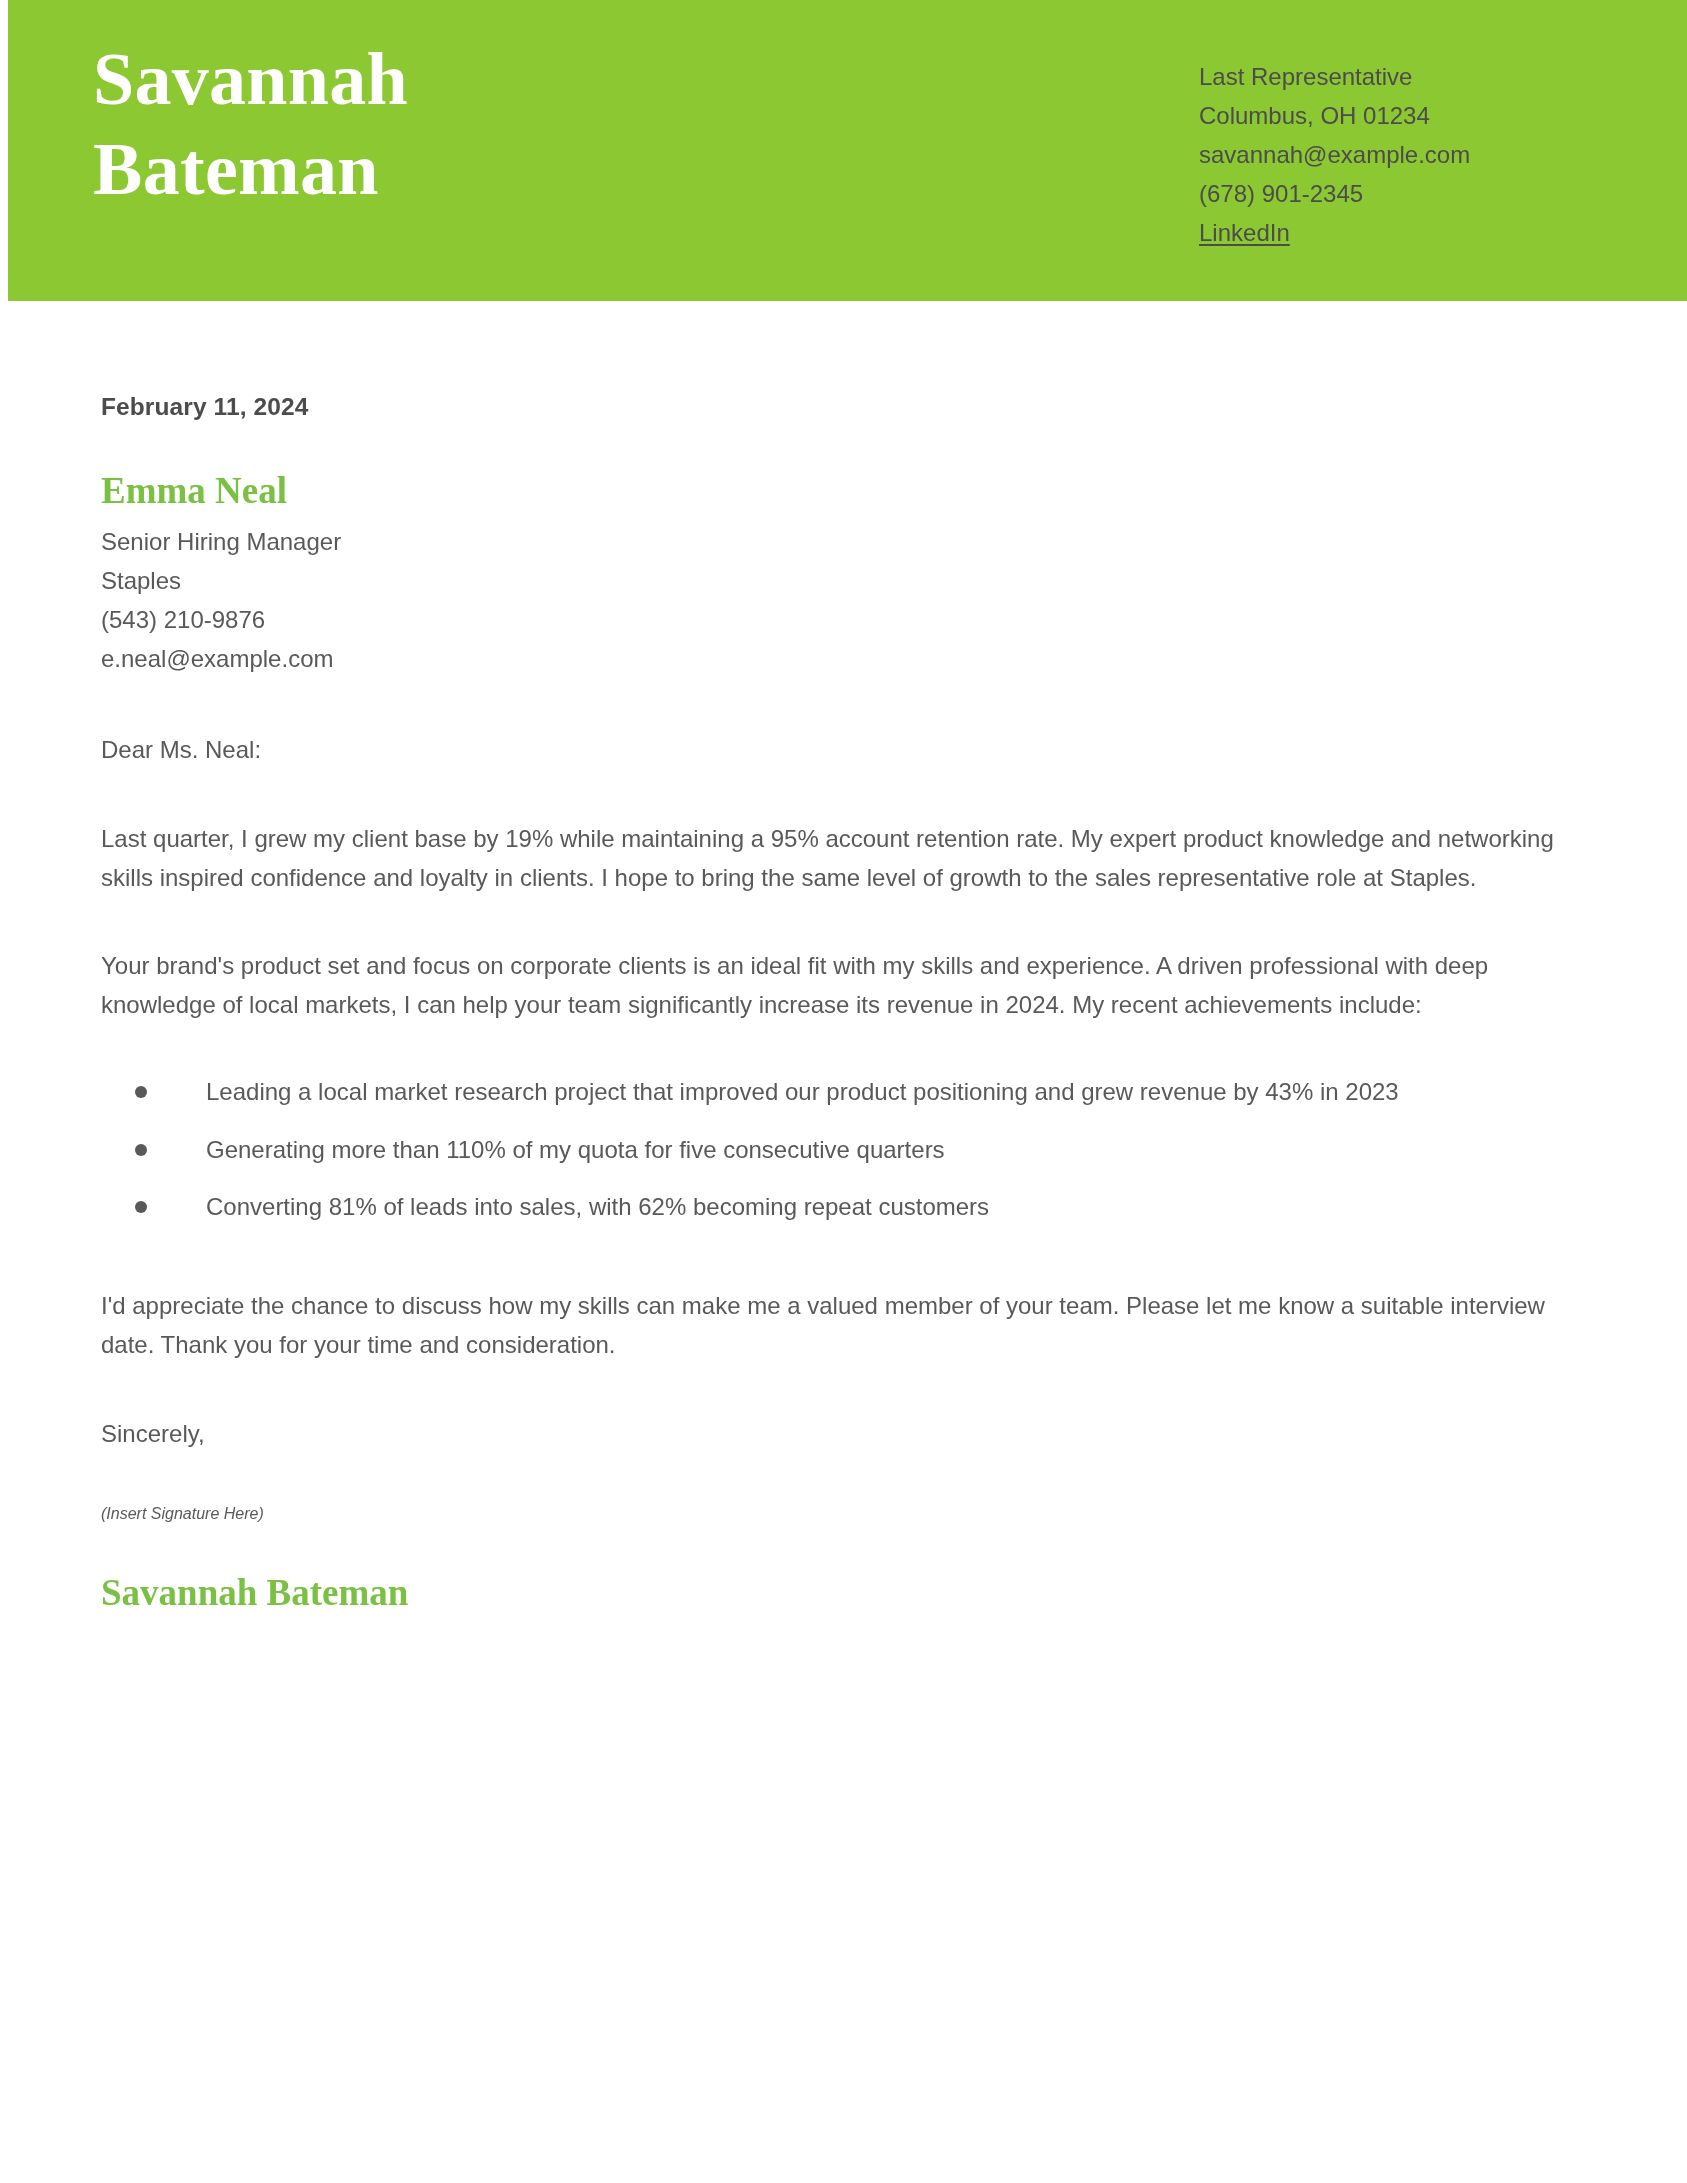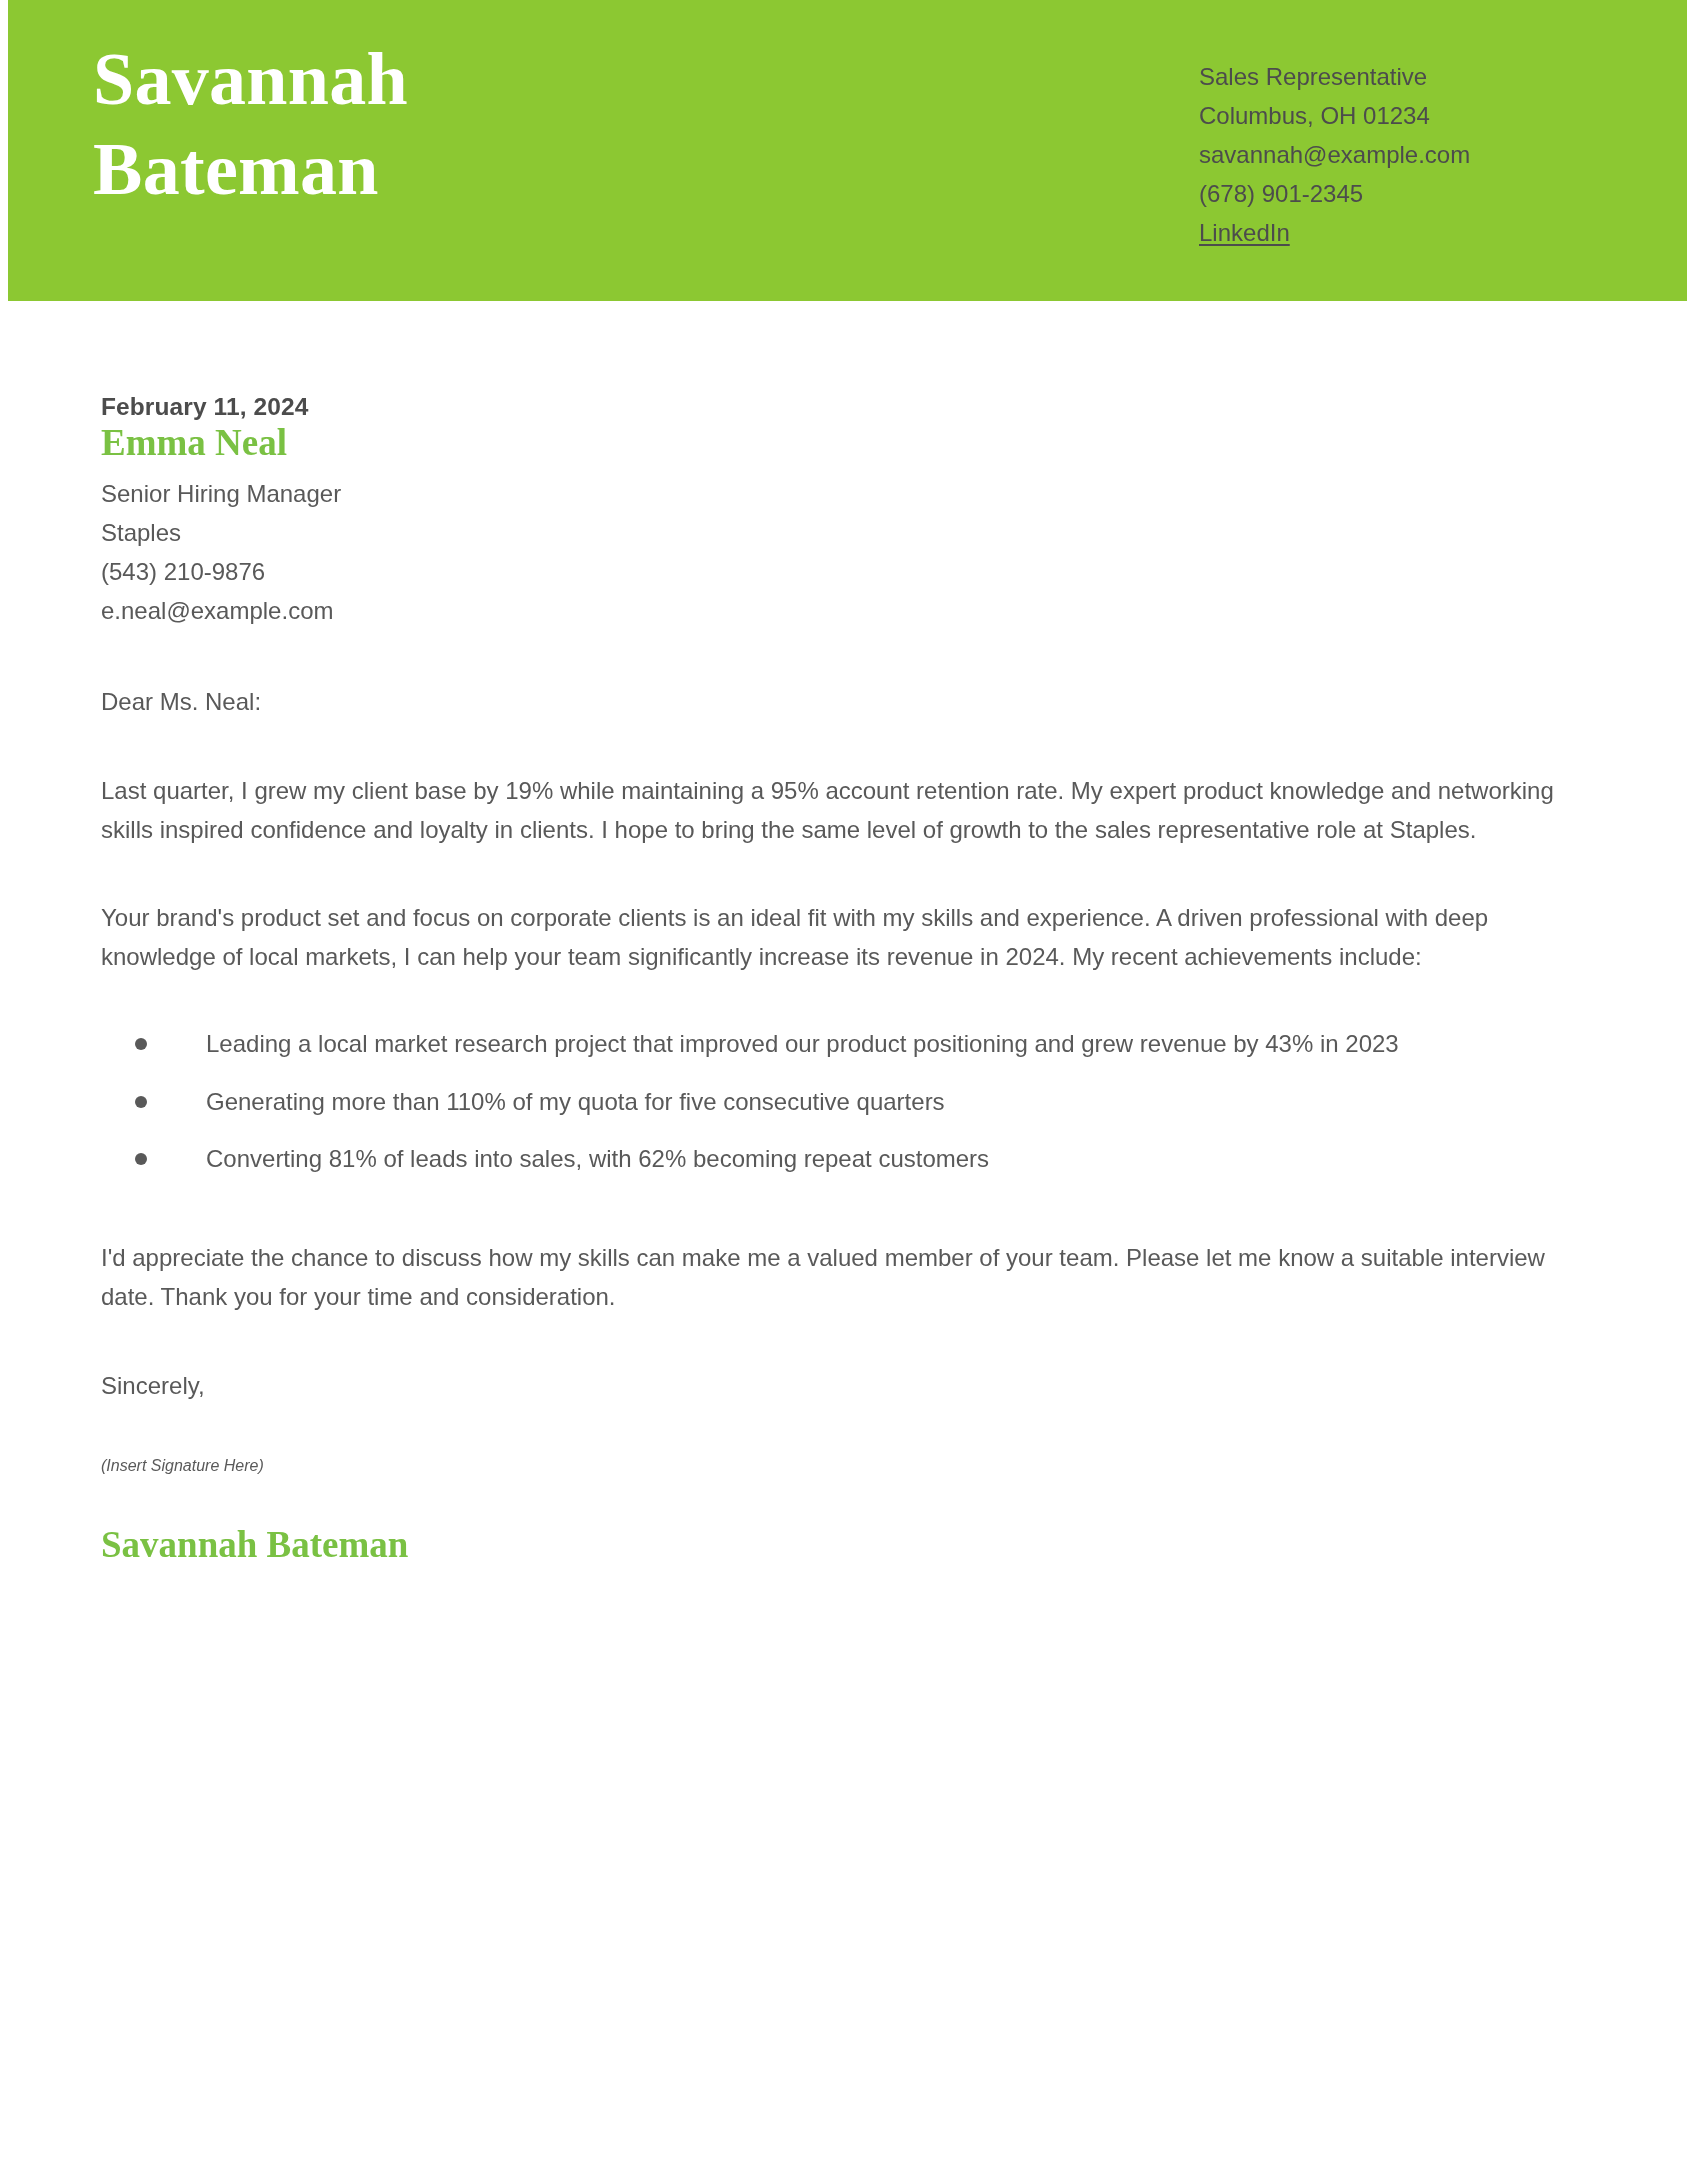--- a/index.html
+++ b/index.html
@@ -81,20 +81,21 @@
 
   .letter-date {
     margin-top: 98px;
     font-size: 24.5px;
     font-weight: bold;
     color: #4c4c4c;
     letter-spacing: 0.1px;
   }
 
   .recipient-block {
+    margin-top: 48px;
   }
   .recipient-name {
     font-family: "Liberation Serif", serif;
     font-weight: bold;
     font-size: 37px;
     line-height: 1.18;
     color: #7AC143;
     margin-bottom: 10.6px;
   }
   .recipient-line {
@@ -182,21 +183,21 @@
 
   <div class="header-band">
     <div class="header-inner">
 
       <div class="candidate-name">
         <span class="nm-line">Savannah</span>
         <span class="nm-line">Bateman</span>
       </div>
 
       <div class="header-contact">
-        <span class="c-line">Sales Representative</span>
+        <span class="c-line">Last Representative</span>
         <span class="c-line">Columbus, OH 01234</span>
         <span class="c-line">savannah@example.com</span>
         <span class="c-line">(678) 901-2345</span>
         <span class="c-line"><a class="c-link" href="#">LinkedIn</a></span>
       </div>
 
     </div>
   </div>
 
   <div class="letter-body">

